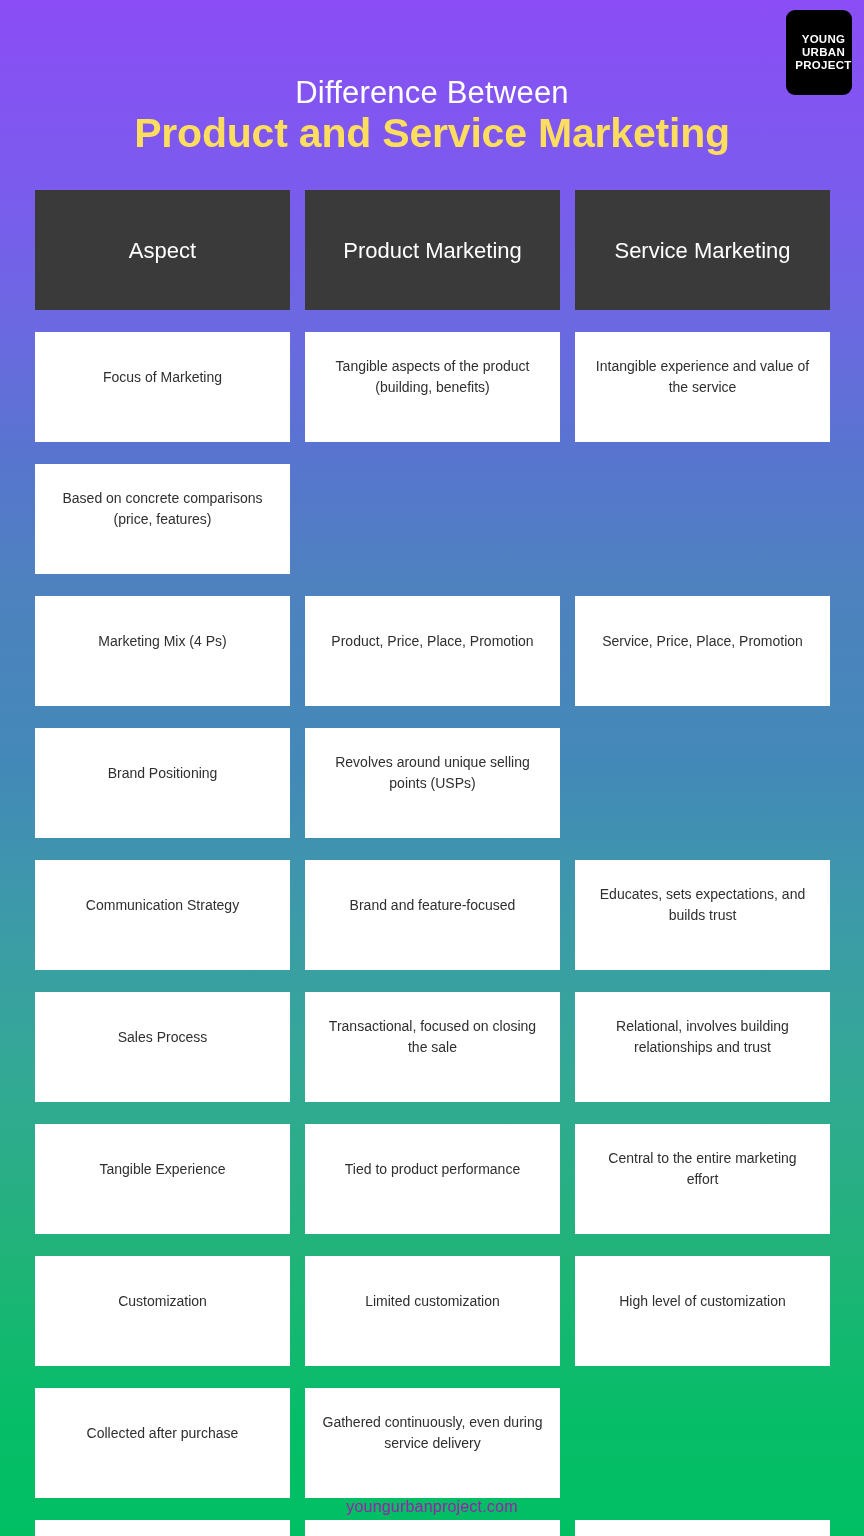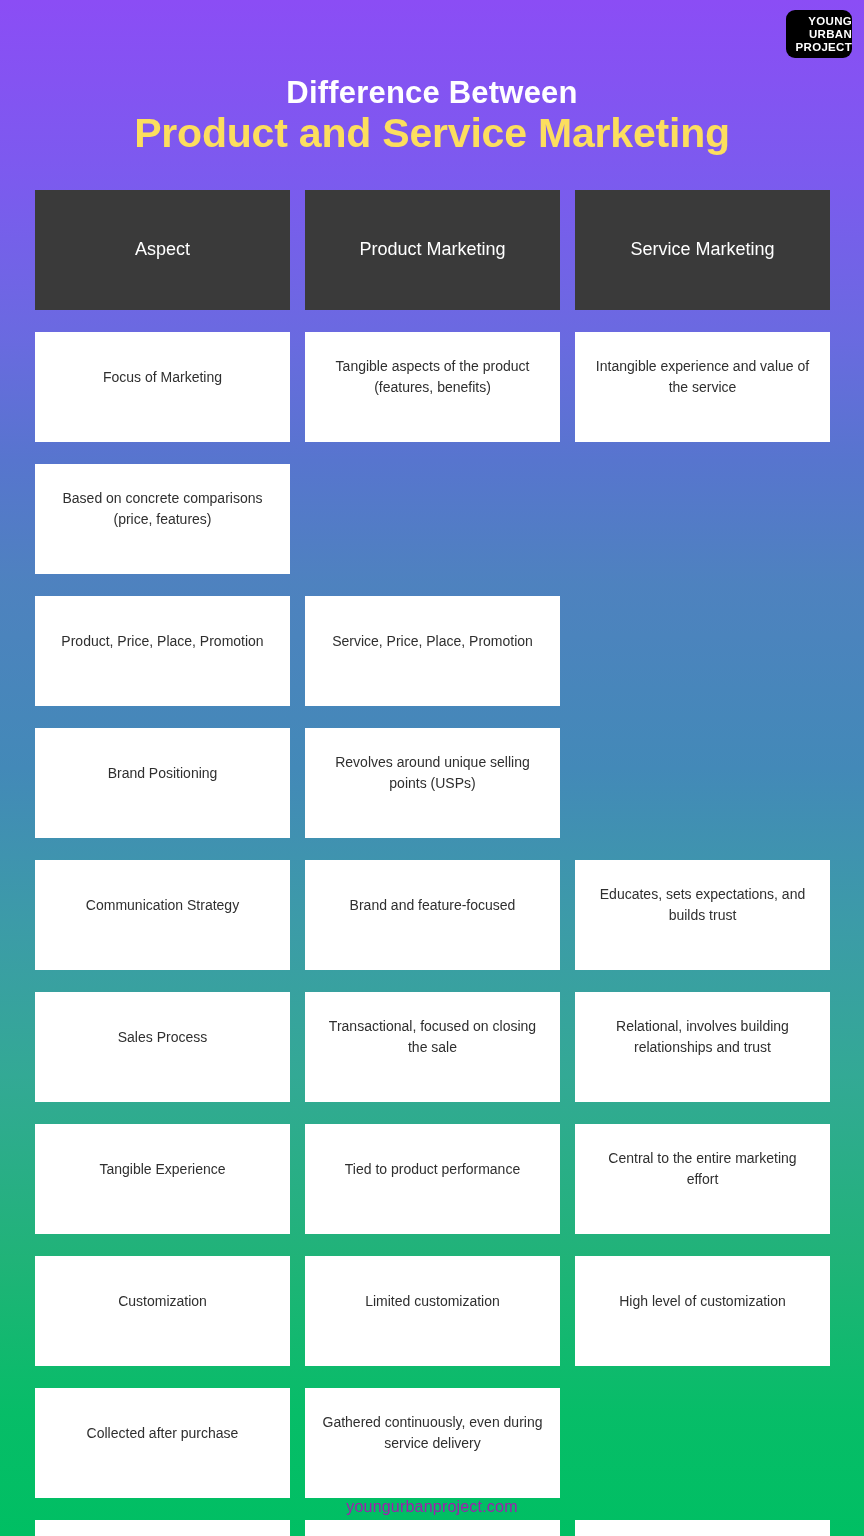--- a/index.html
+++ b/index.html
@@ -27,47 +27,47 @@
         #00BF63 100%);
     position: relative;
   }
 
   
   .logo {
     position: absolute;
     top: 10px;
     right: 12px;
     width: 66px;
-    height: 48px;
+    height: 85px;
     background: #000000;
     border-radius: 9px;
     display: flex;
     flex-direction: column;
-    align-items: flex-end;
+    align-items: center;
     justify-content: center;
     padding-left: 9px;
   }
   .logo-line {
     color: #ffffff;
     font-size: 11.5px;
     font-weight: 700;
     letter-spacing: 0.3px;
     line-height: 13px;
     font-family: "Liberation Sans", sans-serif;
   }
 
   
   .title-block {
     padding-top: 76px;
     text-align: center;
   }
   .subtitle {
     color: #ffffff;
     font-size: 31px;
-    font-weight: 700;
+    font-weight: 400;
     letter-spacing: 0.2px;
     line-height: 1.1;
   }
   .headline {
     color: #FCDE5E;
     font-size: 41px;
     font-weight: 700;
     letter-spacing: -0.2px;
     line-height: 1.15;
   }
@@ -96,21 +96,21 @@
     text-align: center;
     padding: 10px 16px;
     color: #2F2F2F;
     font-size: 14px;
     line-height: 1.52;
   }
 
   .row-header .cell {
     background: #3A3A3A;
     color: #ffffff;
-    font-size: 18px;
+    font-size: 22px;
     line-height: 1.32;
     height: 120px;
     padding: 8px 14px;
   }
 
   .row-body .cell {
     height: 110px;
   }
 
   .row-body.tall .cell {
@@ -165,34 +165,37 @@
     <div class="cell">
       <span class="cell-text">Service Marketing</span>
     </div>
   </div>
 
   <div class="row row-body">
     <div class="cell">
         <span class="cell-text">Focus of Marketing</span>
       </div>
     <div class="cell">
-        <span class="cell-text">Tangible aspects of the product (features, benefits)</span>
+        <span class="cell-text">Tangible aspects of the product (building, benefits)</span>
       </div>
     <div class="cell">
         <span class="cell-text">Intangible experience and value of the service</span>
       </div>
   </div>
 
   <div class="row row-body">
     <div class="cell">
         <span class="cell-text">Based on concrete comparisons (price, features)</span>
       </div>
   </div>
 
   <div class="row row-body">
+    <div class="cell">
+        <span class="cell-text">Marketing Mix (4 Ps)</span>
+      </div>
     <div class="cell">
         <span class="cell-text">Product, Price, Place, Promotion</span>
       </div>
     <div class="cell">
         <span class="cell-text">Service, Price, Place, Promotion</span>
       </div>
   </div>
 
   <div class="row row-body">
     <div class="cell">

